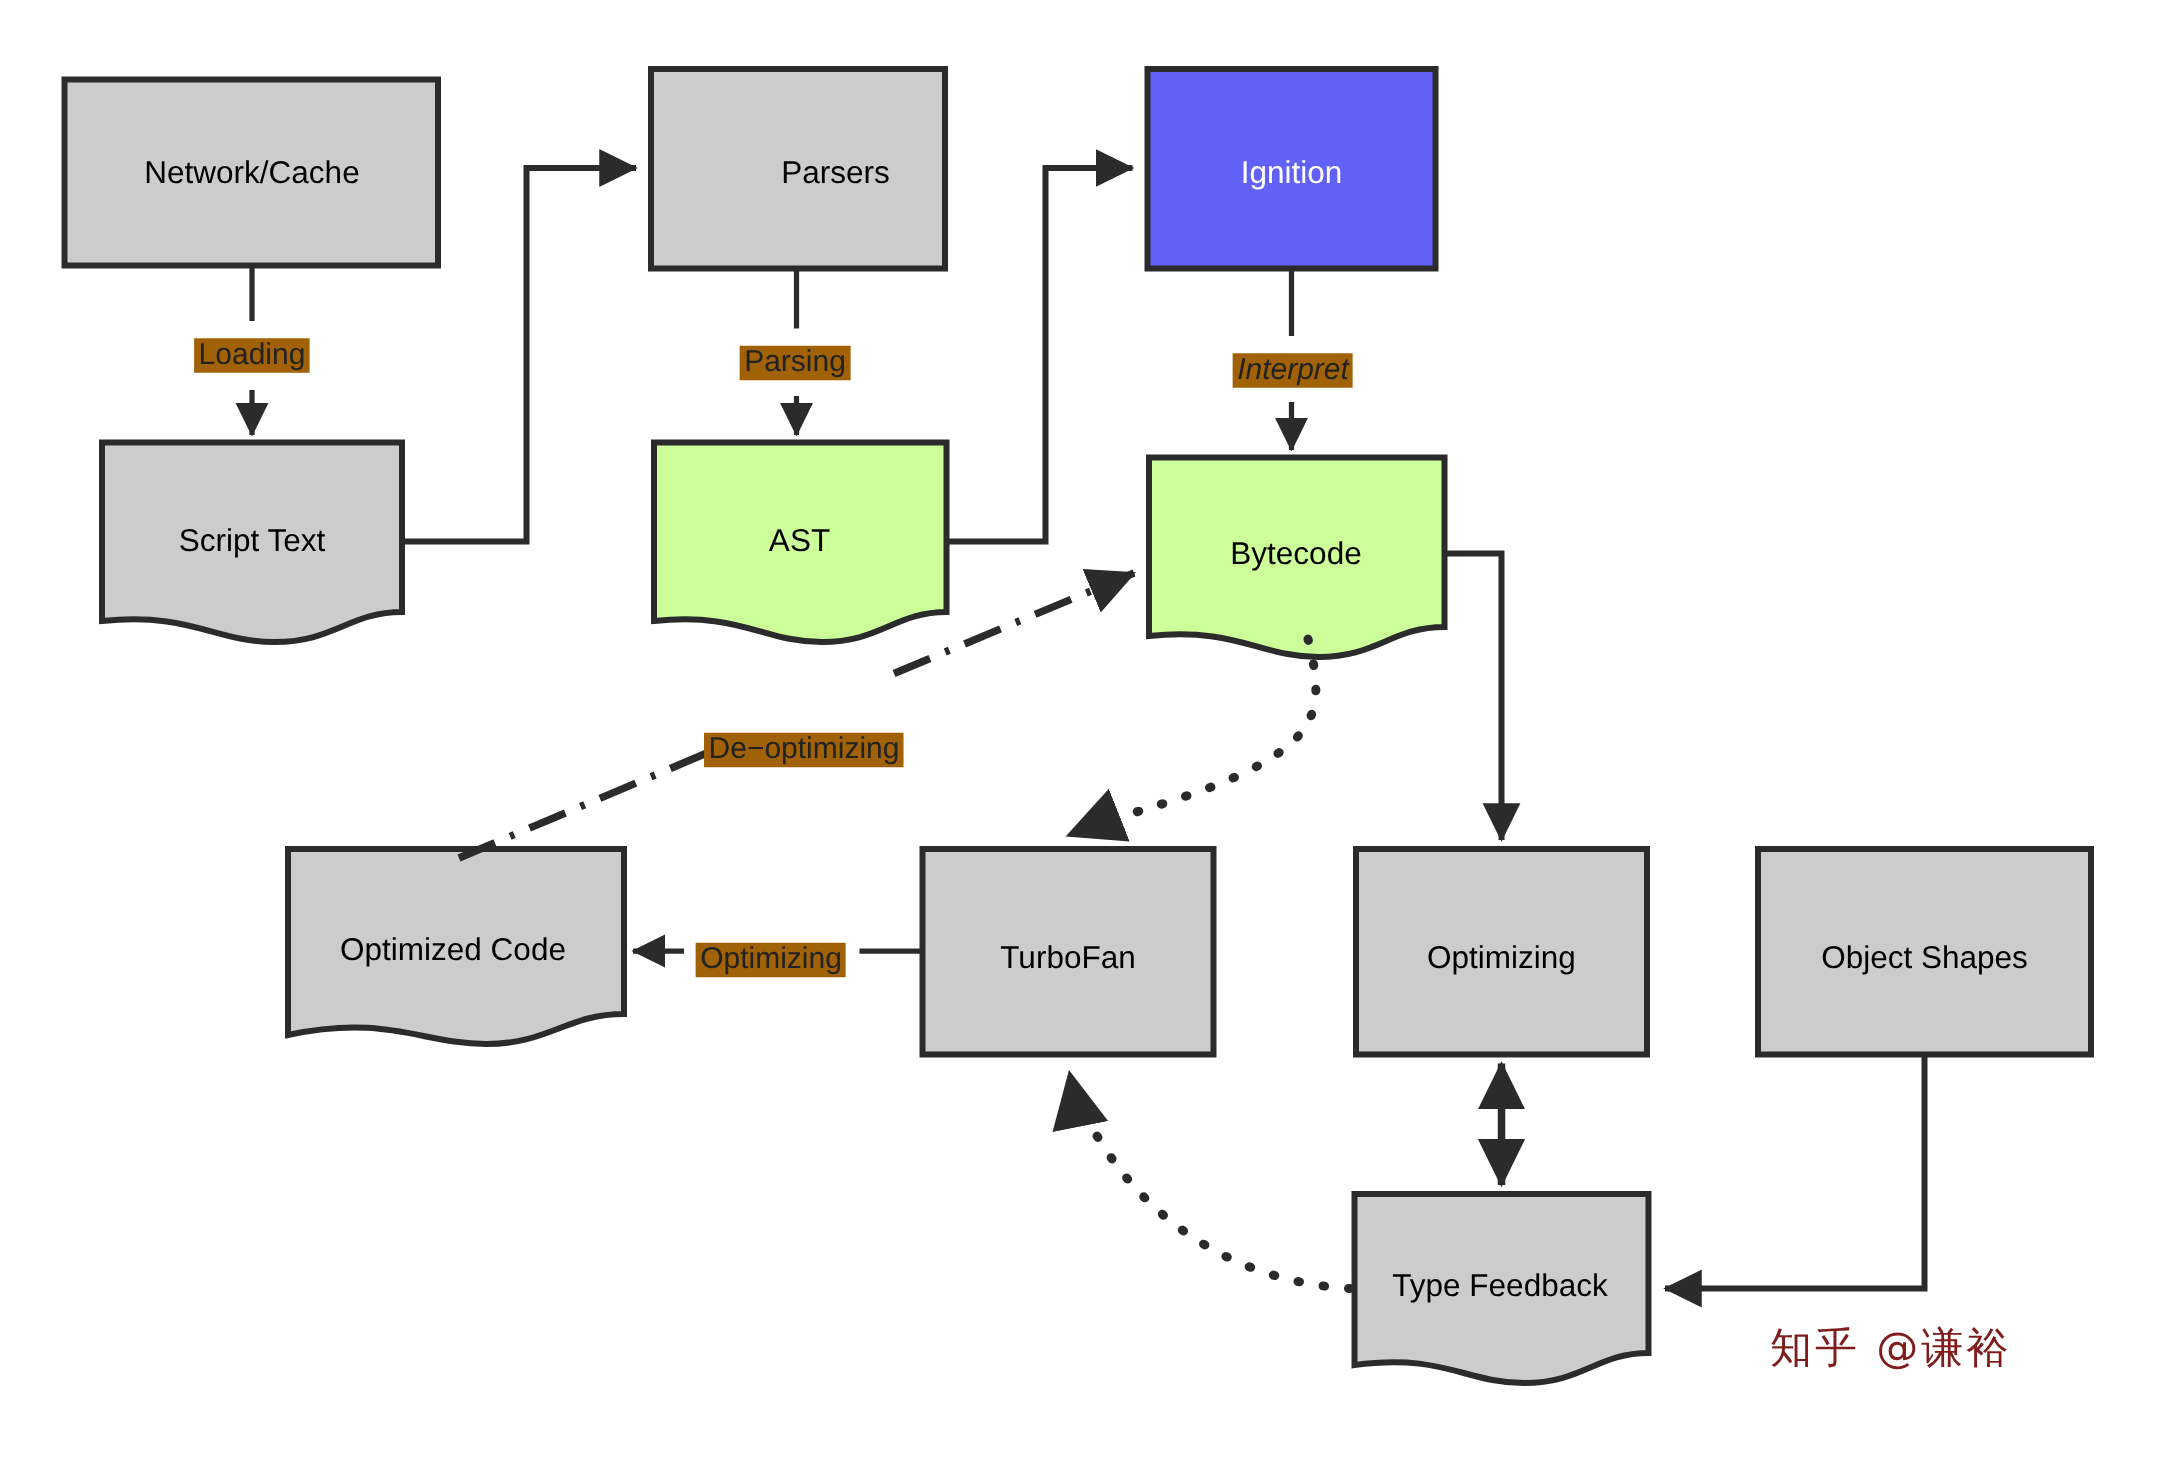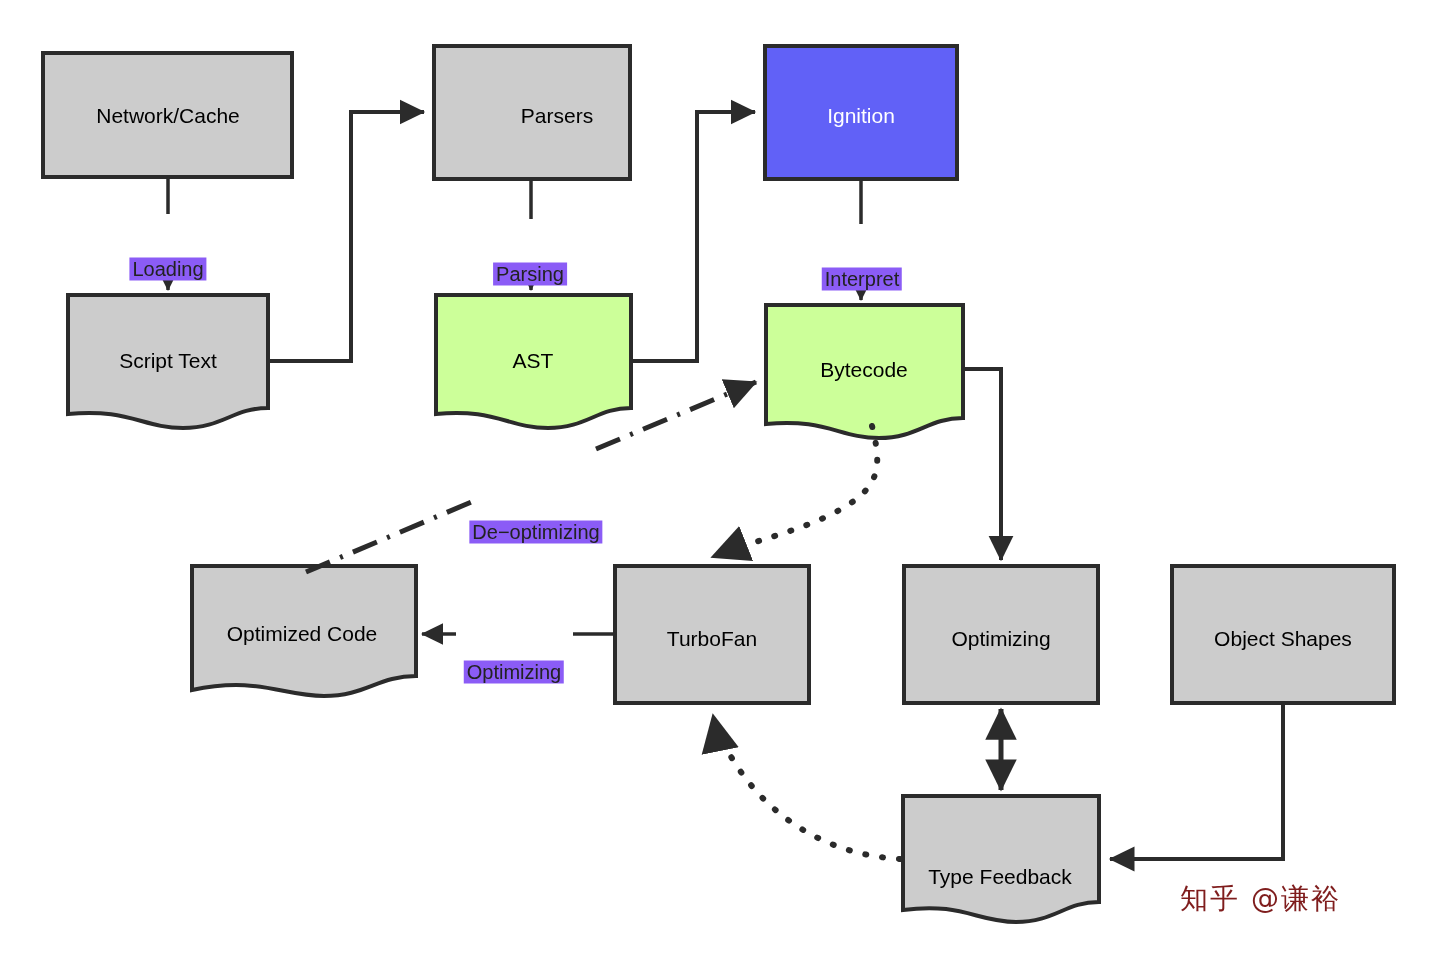--- a/index.html
+++ b/index.html
@@ -18,24 +18,23 @@
     transform:translate(-50%,-50%);
     pointer-events:none;
   }
   .nodelabel.light{color:#ffffff;}
   .edgelabel{
     position:absolute;
     font-size:20px;
     color:#222222;
     white-space:nowrap;
     transform:translate(-50%,-50%);
-    background:#8b5cf6;
+    background:#a16207;
     padding:0 3px;
     pointer-events:none;
-    margin-top:32px;
   }
   .watermark{
     position:absolute;
     left:1180px;top:880px;
     font-size:28px;
     color:#7f1d1d;
     letter-spacing:2px;
     font-family:"DejaVu Sans",sans-serif;
     white-space:nowrap;
     user-select:none;
@@ -167,27 +166,27 @@
   <div class="nodelabel" style="left:864px;top:370px;">Bytecode</div>
 
   <div class="nodelabel" style="left:302px;top:634px;">Optimized Code</div>
 
   <div class="nodelabel" style="left:712px;top:639px;">TurboFan</div>
 
   <div class="nodelabel" style="left:1001px;top:639px;">Optimizing</div>
 
   <div class="nodelabel" style="left:1283px;top:639px;">Object Shapes</div>
 
-  <div class="nodelabel" style="left:1000px;top:877px;">Type Feedback</div>
+  <div class="nodelabel" style="left:1000px;top:858px;">Type Feedback</div>
 
   <div class="edgelabel" style="left:168px;top:237px;">Loading</div>
 
   <div class="edgelabel" style="left:530px;top:242px;">Parsing</div>
 
-  <div class="edgelabel" style="left:862px;top:247px;">Interpret</div>
+  <div class="edgelabel" style="left:862px;top:247px;font-style:italic;">Interpret</div>
 
   <div class="edgelabel" style="left:536px;top:500px;">De−optimizing</div>
 
   <div class="edgelabel" style="left:514px;top:640px;">Optimizing</div>
 
   <div class="watermark">知乎 @谦裕</div>
 
 </div>
 
 </body></html>

